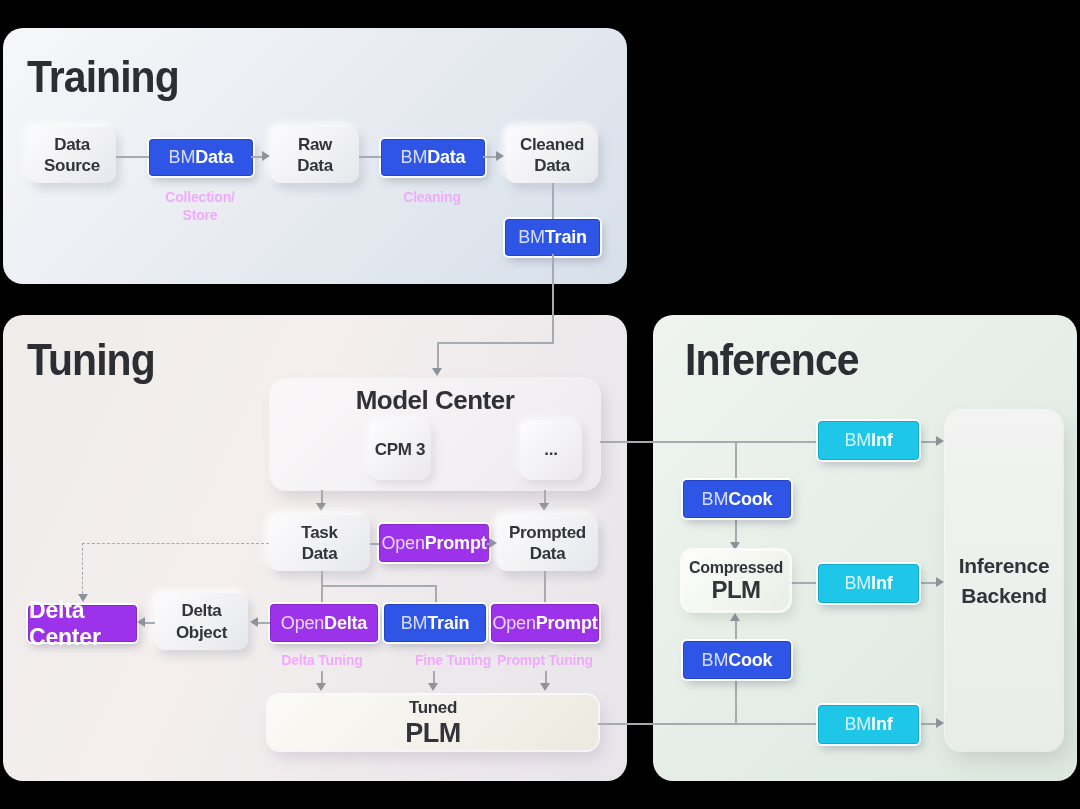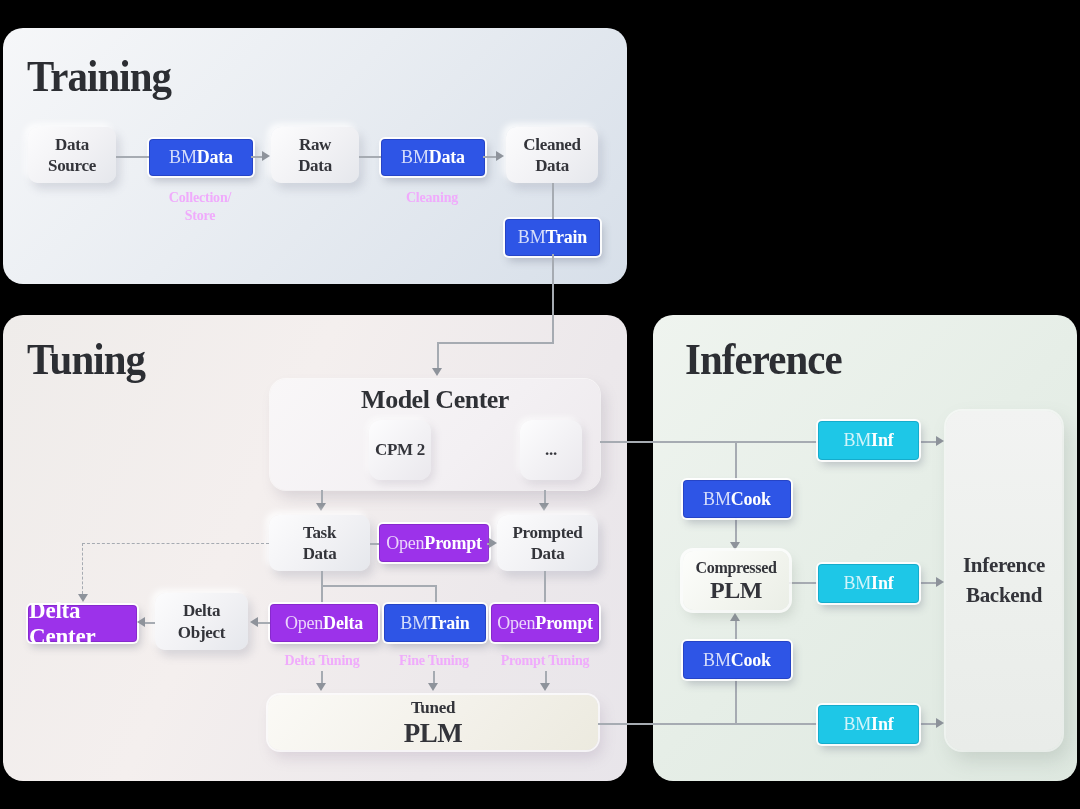--- a/index.html
+++ b/index.html
@@ -1,17 +1,17 @@
 <!DOCTYPE html>
 <html><head>
 <meta charset="utf-8">
 <style>
   html,body{margin:0;padding:0;background:#000;}
   #stage{position:relative;width:1080px;height:809px;background:#000;overflow:hidden;
-         font-family:Liberation Serif, serif;}
+         font-family:Liberation Sans, sans-serif;}
 
   
   .panel{position:absolute;border-radius:20px;}
   .panel-training{left:3px;top:28px;width:624px;height:256px;
     background:linear-gradient(135deg,#f6f7f9 0%,#e9edf2 45%,#d7dfe9 100%);
     box-shadow:0 6px 18px rgba(0,0,0,.25);}
   .panel-tuning{left:3px;top:315px;width:624px;height:466px;
     background:linear-gradient(115deg,#efecea 0%,#f4efee 40%,#ece8eb 75%,#e8e5ea 100%);
     box-shadow:0 6px 18px rgba(0,0,0,.25);}
   .panel-inference{left:653px;top:315px;width:424px;height:466px;
@@ -89,21 +89,21 @@
   .b-bminf3{left:818px;top:705px;width:99px;height:37px;}
   .b-bmcook1{left:683px;top:480px;width:106px;height:36px;}
   .b-bmcook2{left:683px;top:641px;width:106px;height:36px;}
 
   
   .glabel{position:absolute;width:160px;text-align:center;font-size:14px;font-weight:700;
     color:#f0abfc;line-height:1.25;white-space:pre-line;letter-spacing:-.2px;}
   .gl-collection{left:120px;top:189px;}
   .gl-cleaning{left:352px;top:189px;}
   .gl-delta{left:242px;top:652px;}
-  .gl-fine{left:354px;top:652px;}
+  .gl-fine{left:354px;top:652px;padding-left:19px;}
   .gl-prompt{left:465px;top:652px;}
 
   
   .hline,.vline{position:absolute;background:#a6abb2;}
   .hline{height:1.6px;}
   .vline{width:1.6px;}
   .hdash{position:absolute;height:0;border-top:1.6px dashed #a6abb2;background:none;}
   .vdash{position:absolute;width:0;border-left:1.6px dashed #a6abb2;background:none;}
   .ah{position:absolute;width:0;height:0;}
   .ah.r{border-top:5px solid transparent;border-bottom:5px solid transparent;border-left:8px solid #8e939b;}
@@ -155,21 +155,21 @@
   <div class="hline" style="left:483px;top:156px;width:13px;"></div>
   <div class="ah r" style="left:496px;top:151px;"></div>
   <div class="vline" style="left:552px;top:183px;height:36px;"></div>
   <div class="vline" style="left:552px;top:254px;height:89px;"></div>
   <div class="hline" style="left:437px;top:342px;width:117px;"></div>
   <div class="vline" style="left:437px;top:342px;height:26px;"></div>
   <div class="ah d" style="left:432px;top:368px;"></div>
 
   <div class="model-center"></div>
   <div class="mc-title">Model Center</div>
-  <div class="mc-box mc2">CPM 2</div>
+  <div class="mc-box mc2">CPM 3</div>
   <div class="mc-box mc4">...</div>
 
   <div class="vline" style="left:321px;top:490px;height:13px;"></div>
   <div class="ah d" style="left:316px;top:503px;"></div>
   <div class="vline" style="left:544px;top:490px;height:13px;"></div>
   <div class="ah d" style="left:539px;top:503px;"></div>
 
   <div class="node n-taskdata">Task
 Data</div>
   <div class="btn purple b-openprompt1">

